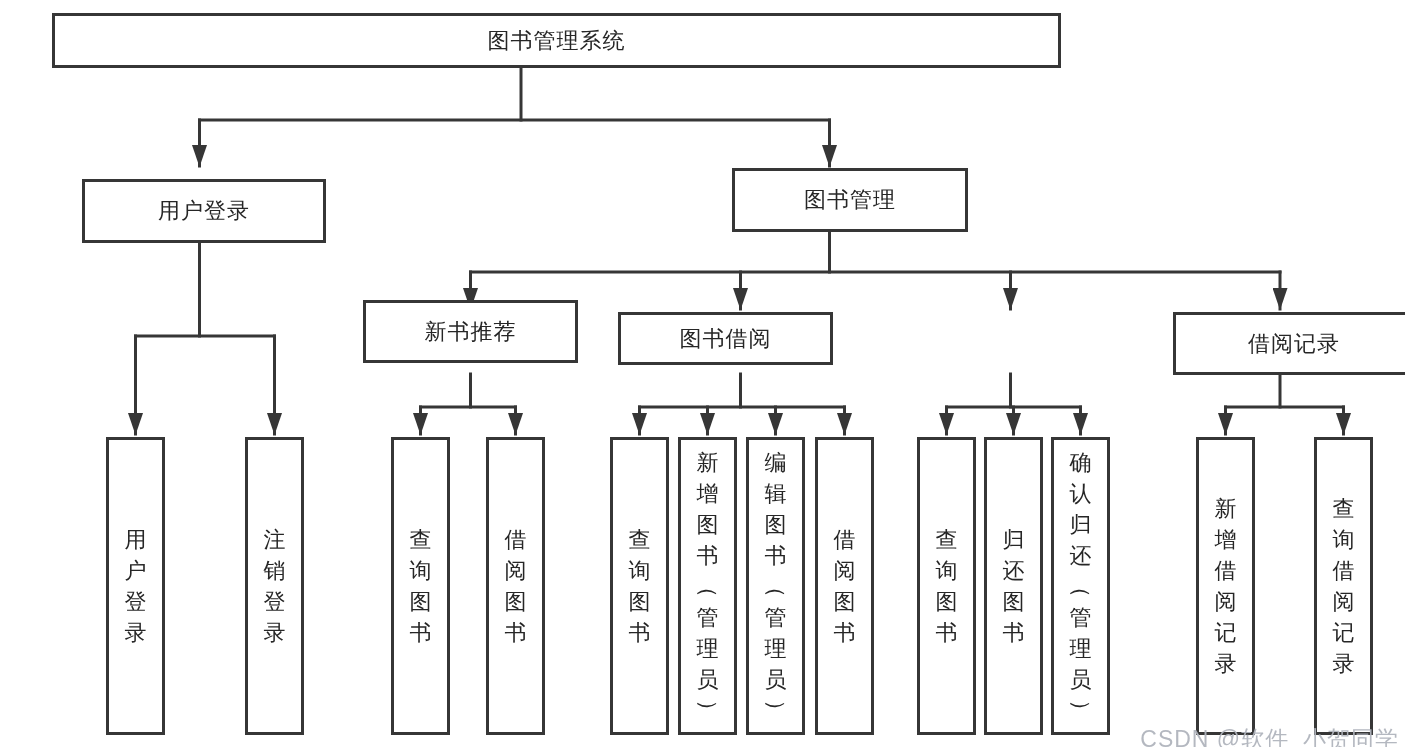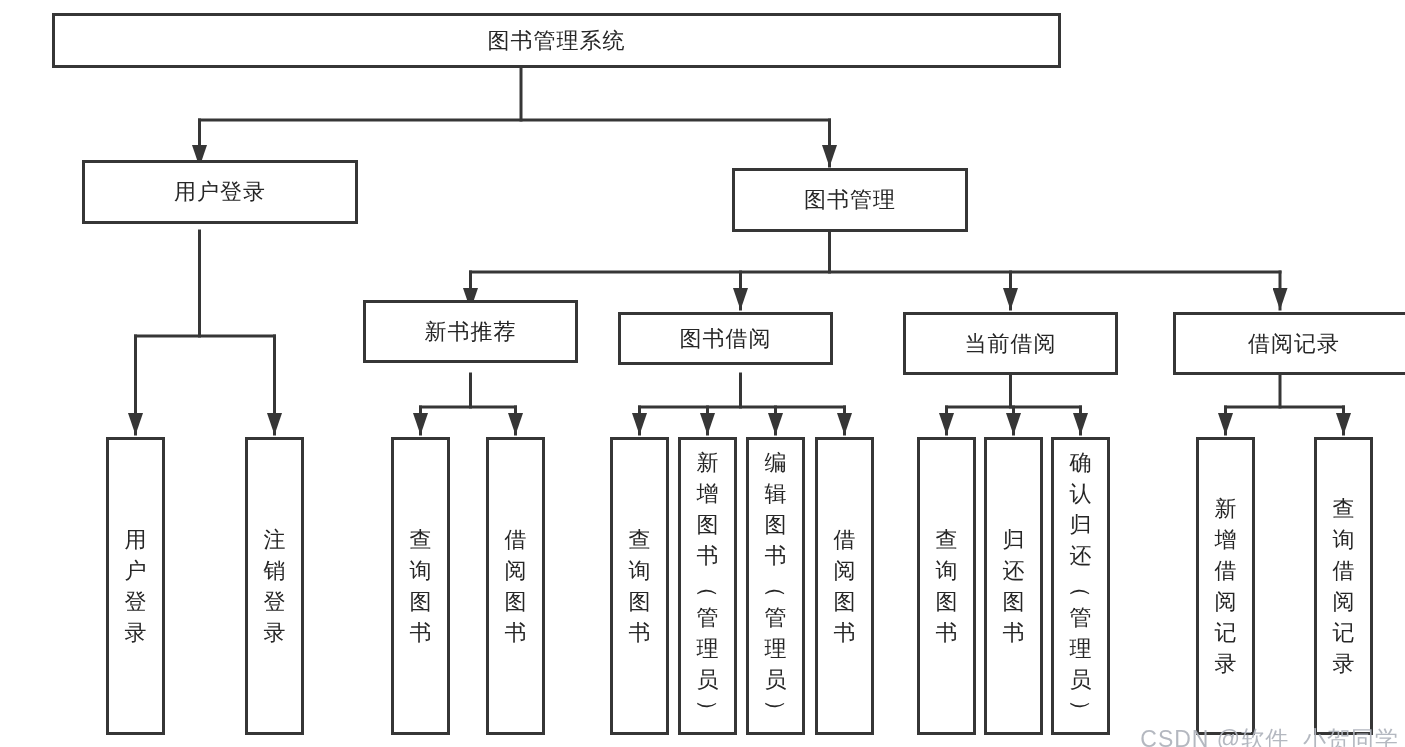--- a/index.html
+++ b/index.html
@@ -126,35 +126,32 @@
         <line x1="1225.5" y1="407" x2="1225.5" y2="434" marker-end="url(#arrow)"></line>
         <line x1="1343.5" y1="407" x2="1343.5" y2="434" marker-end="url(#arrow)"></line>
       </g>
     </g>
   </svg>
 
   <div class="box" style="left:12px; top:13px; width:1009px; height:55px;margin-left:40px;">
     <span class="hlabel">图书管理系统</span>
   </div>
 
-  <div class="box" style="left:82px; top:160px; width:276px; height:64px;">
+  <div class="box" style="left:82px; top:179px; width:244px; height:64px;">
     <span class="hlabel">用户登录</span>
   </div>
   <div class="box" style="left:712px; top:168px; width:236px; height:64px;margin-left:20px;">
     <span class="hlabel">图书管理</span>
   </div>
 
   <div class="box" style="left:363px; top:300px; width:215px; height:63px;">
     <span class="hlabel">新书推荐</span>
   </div>
   <div class="box" style="left:618px; top:312px; width:215px; height:53px;">
     <span class="hlabel">图书借阅</span>
-  </div>
-  <div class="box" style="left:903px; top:312px; width:215px; height:63px;">
-    <span class="hlabel">当前借阅</span>
   </div>
   <div class="box" style="left:1173px; top:312px; width:242px; height:63px;">
     <span class="hlabel">借阅记录</span>
   </div>
 
   <div class="box" style="left:106px; top:437px; width:59px; height:298px;">
     <span class="vtext">
         <span class="vchar">用</span>
         <span class="vchar">户</span>
         <span class="vchar">登</span>

